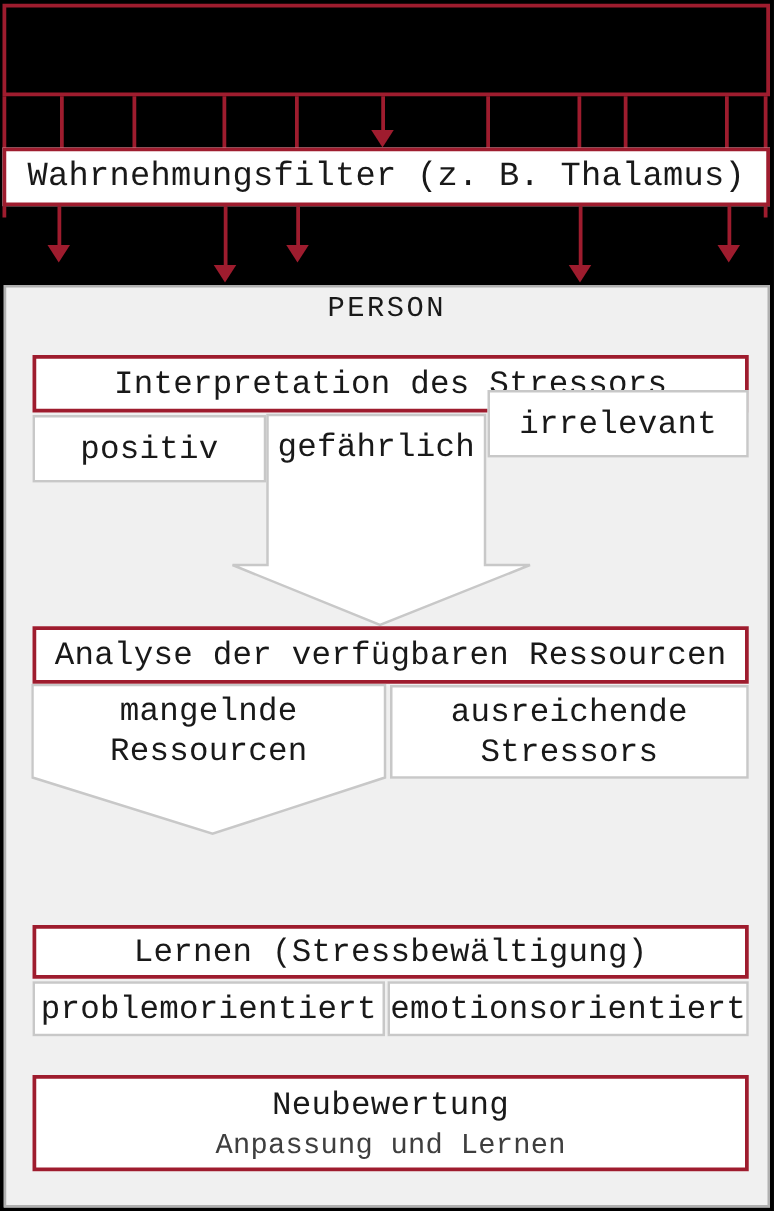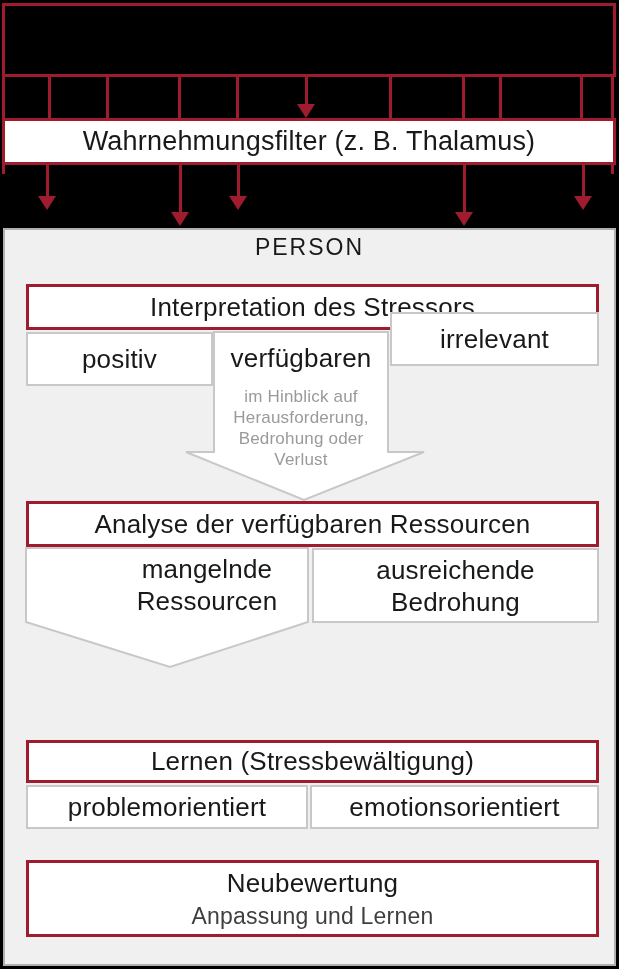--- a/index.html
+++ b/index.html
@@ -1,18 +1,18 @@
 <!DOCTYPE html>
 <html><head>
 <meta charset="utf-8">
 <style>
   html,body{margin:0;padding:0;background:#000;}
   .stage{
     position:relative;width:619px;height:969px;background:#000;overflow:hidden;
-    font-family:Liberation Sans, sans-serif;color:#191919;
+    font-family:Liberation Mono, monospace;color:#191919;
     letter-spacing:0.2px;
   }
   .abs{position:absolute;box-sizing:border-box;}
   
   .redbox{
     position:absolute;box-sizing:border-box;background:#fff;
     border:3px solid #9e1c2e;display:flex;align-items:center;justify-content:center;
     text-align:center;font-size:26px;
   }
   
@@ -92,43 +92,42 @@
   </div>
 
   <div class="cell" style="left:26px;top:332px;width:187px;height:54px;text-align:right;">
     <span>positiv</span>
   </div>
 
   <svg class="shape" style="left:184px;top:330px;" width="242" height="172" viewBox="0 0 242 172">
     <polygon points="30,2 204,2 204,122 240,122 120,170 2,122 30,122" fill="#ffffff" stroke="#c8c8c8" stroke-width="2"></polygon>
   </svg>
   <div class="overlay-label" style="left:214px;top:332px;width:174px;height:52px;">
-    <span>verfügbaren</span>
+    <span>gefährlich</span>
   </div>
-  <div class="note" style="left:216px;top:386px;width:170px;">im Hinblick auf Herausforderung, Bedrohung oder Verlust</div>
 
   <div class="cell" style="left:390px;top:312px;width:209px;height:54px;">
     <span>irrelevant</span>
   </div>
 
   <div class="redbox" style="left:26px;top:501px;width:573px;height:46px;">
     <span>Analyse der verfügbaren Ressourcen</span>
   </div>
 
   <svg class="shape" style="left:25px;top:547px;" width="285" height="122" viewBox="0 0 285 122">
     <polygon points="1,1 283,1 283,75 145,120 1,75" fill="#ffffff" stroke="#c8c8c8" stroke-width="2"></polygon>
   </svg>
-  <div class="overlay-label" style="left:26px;top:548px;width:282px;height:74px;padding-left:40px;">
+  <div class="overlay-label" style="left:26px;top:548px;width:282px;height:74px;">
     <span>mangelnde
 Ressourcen</span>
   </div>
 
   <div class="cell" style="left:312px;top:548px;width:287px;height:75px;">
     <span>ausreichende
-Bedrohung</span>
+Stressors</span>
   </div>
 
 
   <div class="redbox" style="left:26px;top:740px;width:573px;height:43px;">
     <span>Lernen (Stressbewältigung)</span>
   </div>
   <div class="cell" style="left:26px;top:785px;width:282px;height:44px;">
     <span>problemorientiert</span>
   </div>
   <div class="cell" style="left:310px;top:785px;width:289px;height:44px;">

